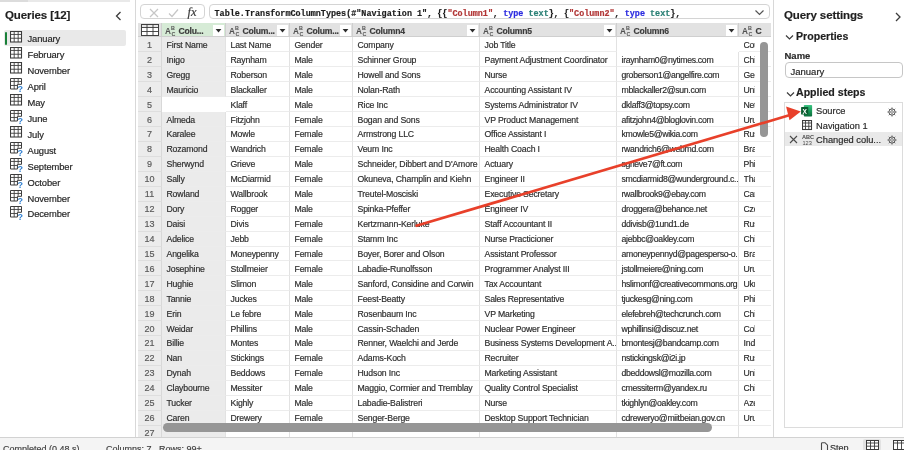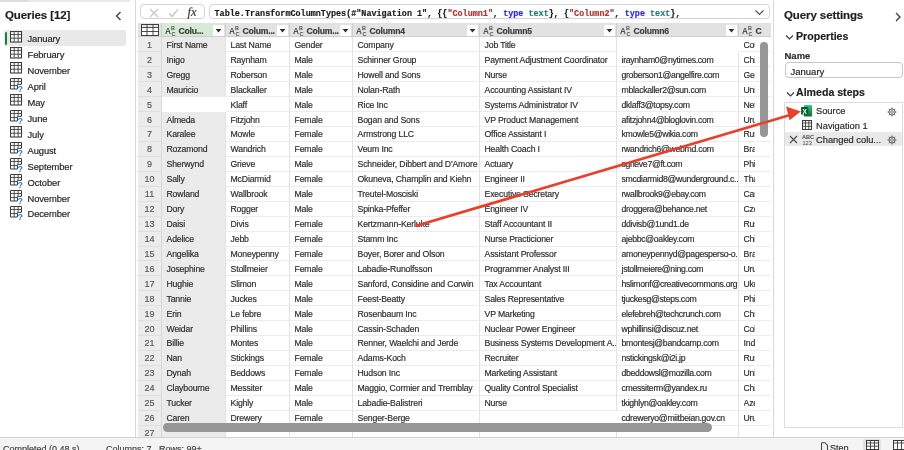--- a/index.html
+++ b/index.html
@@ -437,21 +437,21 @@
           <i style="display:block;width:11.5px;overflow:hidden;font-style:normal">Ukraine</i>
         </span>
       </div>
       <div class="row" style="top:268.71px">
         <span class="cell num" style="left:0px;width:24px;">18</span>
         <span class="cell sel1" style="left:24px;width:64px;">Tannie</span>
         <span class="cell" style="left:88px;width:64px;">Juckes</span>
         <span class="cell" style="left:152px;width:63px;">Male</span>
         <span class="cell" style="left:215px;width:127px;">Feest-Beatty</span>
         <span class="cell" style="left:342px;width:137px;">Sales Representative</span>
-        <span class="cell" style="left:479px;width:122px;letter-spacing:-0.3px;">tjuckesg@steps.com</span>
+        <span class="cell" style="left:479px;width:122px;letter-spacing:-0.3px;">tjuckesg@ning.com</span>
         <span class="cell" style="left:601px;width:33px;">
           <i style="display:block;width:11.5px;overflow:hidden;font-style:normal">Philippines</i>
         </span>
       </div>
       <div class="row" style="top:283.64px">
         <span class="cell num" style="left:0px;width:24px;">19</span>
         <span class="cell sel1" style="left:24px;width:64px;">Erin</span>
         <span class="cell" style="left:88px;width:64px;">Le febre</span>
         <span class="cell" style="left:152px;width:63px;">Male</span>
         <span class="cell" style="left:215px;width:127px;">Rosenbaum Inc</span>
@@ -532,20 +532,21 @@
         <span class="cell" style="left:601px;width:33px;">
           <i style="display:block;width:11.5px;overflow:hidden;font-style:normal">Azerbaijan</i>
         </span>
       </div>
       <div class="row" style="top:388.15px">
         <span class="cell num" style="left:0px;width:24px;">26</span>
         <span class="cell sel1" style="left:24px;width:64px;">Caren</span>
         <span class="cell" style="left:88px;width:64px;">Drewery</span>
         <span class="cell" style="left:152px;width:63px;">Female</span>
         <span class="cell" style="left:215px;width:127px;">Senger-Berge</span>
+        <span class="cell" style="left:342px;width:137px;">Desktop Support Technician</span>
         <span class="cell" style="left:479px;width:122px;letter-spacing:-0.3px;">cdreweryo@miitbeian.gov.cn</span>
         <span class="cell" style="left:601px;width:33px;">
           <i style="display:block;width:11.5px;overflow:hidden;font-style:normal">Uruguay</i>
         </span>
       </div>
       <div class="row" style="top:403.08px">
         <span class="cell num" style="left:0;width:24px">27</span>
         <span class="cell sel1" style="left:24px;width:64px"></span>
         <span class="cell" style="left:88px;width:64px"></span>
         <span class="cell" style="left:152px;width:63px"></span>
@@ -566,21 +567,21 @@
         <path d="M1 2.5 L4.5 6 L8 2.5" stroke="#3c3c3c" stroke-width="1.2" fill="none"></path>
       </svg>
       <span class="rt" style="left:22px;top:29.5px;font-size:10.6px;font-weight:bold">Properties</span>
       <span class="rt" style="left:10.5px;top:49.5px;font-size:9.5px;font-weight:bold;color:#2c2c2c">Name</span>
       <div class="abs" style="left:10.5px;top:61.6px;width:118.5px;height:16.5px;border:1px solid #c6c6c6;border-radius:4px;background:#fff">
         <span class="rt" style="position:absolute;left:5px;top:3px;font-size:9.5px;color:#1f1f1f">January</span>
       </div>
       <svg class="abs" style="left:12px;top:89.5px" width="9" height="8" viewBox="0 0 9 8">
         <path d="M1 2.5 L4.5 6 L8 2.5" stroke="#3c3c3c" stroke-width="1.2" fill="none"></path>
       </svg>
-      <span class="rt" style="left:22px;top:86px;font-size:10.6px;font-weight:bold">Almeda steps</span>
+      <span class="rt" style="left:22px;top:86px;font-size:10.6px;font-weight:bold">Applied steps</span>
       <div id="steps">
         <div class="step" style="top:1px">
           <svg style="position:absolute;left:16.4px;top:1.8px" width="11.2" height="11.6" viewBox="0 0 20 21">
             <defs>
               <linearGradient id="xg" x1="0" y1="0" x2="0" y2="1">
                 <stop offset="0" stop-color="#3fc585"></stop>
                 <stop offset="0.45" stop-color="#1b9e5c"></stop>
                 <stop offset="1" stop-color="#0b6b3a"></stop>
               </linearGradient>
             </defs>

